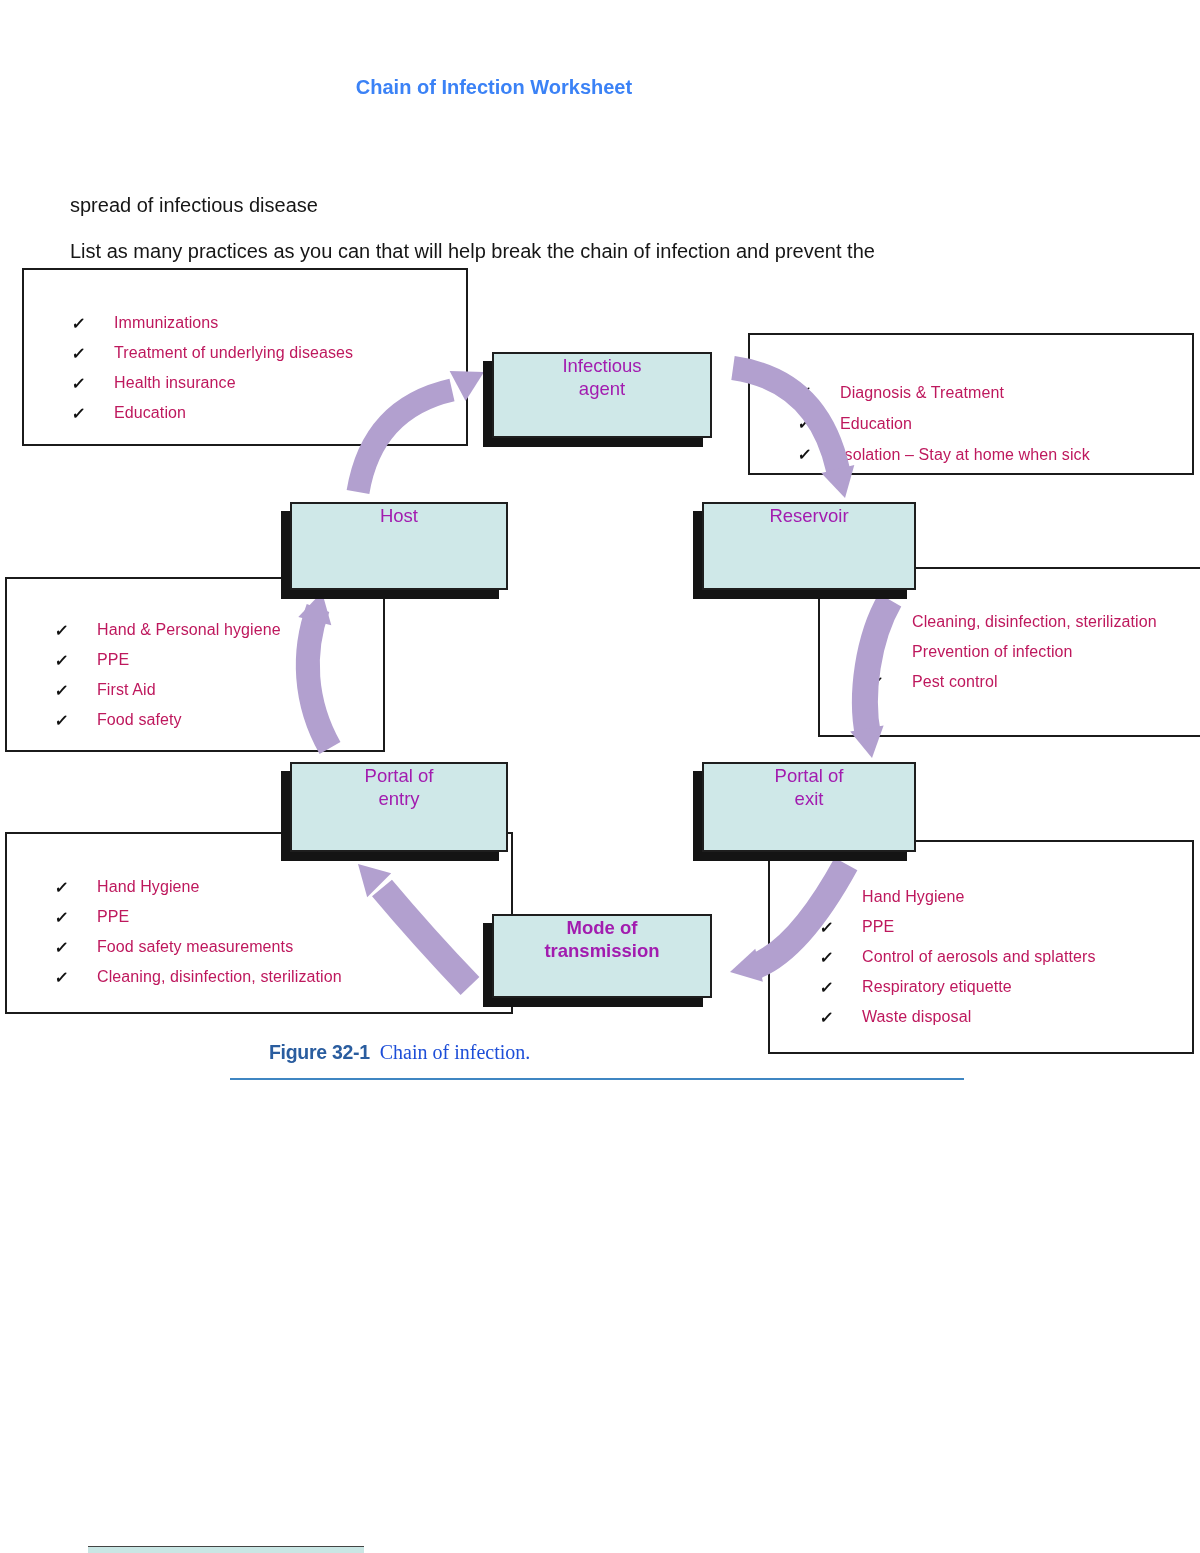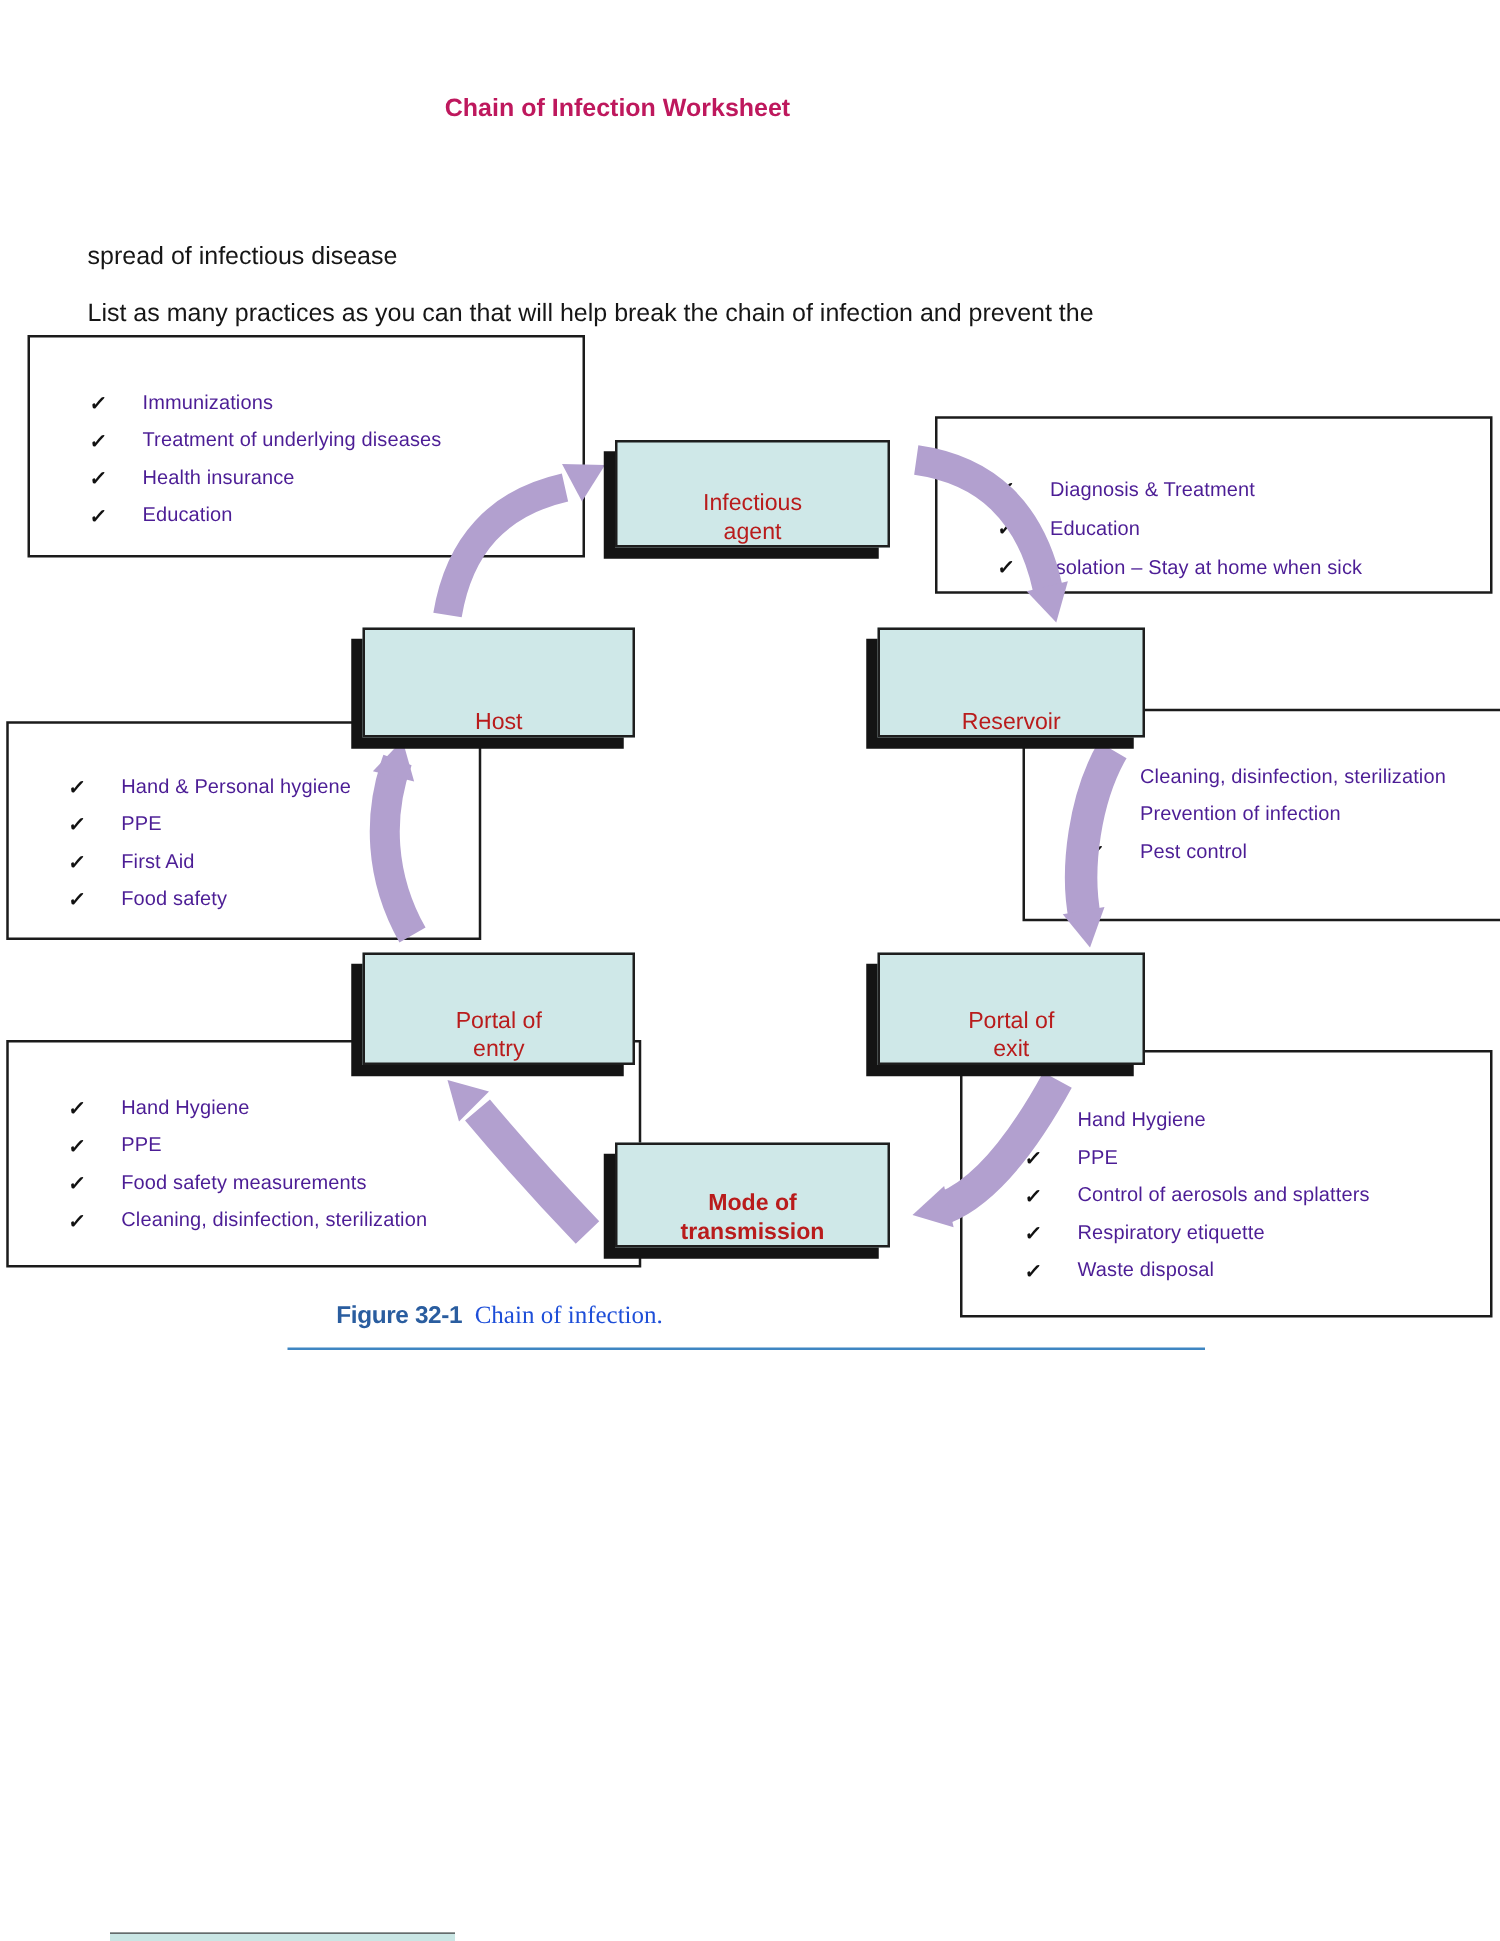--- a/index.html
+++ b/index.html
@@ -2,41 +2,41 @@
 <html><head>
 <meta charset="utf-8">
 <style>
   html,body{margin:0;padding:0;background:#ffffff;}
   #canvas{
     position:relative;width:1200px;height:1553px;background:#ffffff;
     overflow:hidden;font-family:"Liberation Sans",sans-serif;color:#1d1d1d;
   }
   .doc-title{
     position:absolute;top:76px;left:0;width:988px;text-align:center;
-    font-size:20px;font-weight:bold;color:#be185d;
+    font-size:20px;font-weight:bold;color:#3b82f6;
   }
   .intro{
     position:absolute;top:182px;left:70px;width:1060px;
     font-size:20px;color:#161616;line-height:46px;
   }
   .listbox{
     position:absolute;background:#ffffff;border:2px solid #1b1b1b;box-sizing:border-box;
   }
   .listbox ul{list-style:none;margin:0;padding:0;}
   .listbox li{display:flex;align-items:center;height:30px;}
   .chk{
     width:20px;flex:0 0 20px;margin-right:22px;font-weight:bold;font-size:16px;color:#111;
     transform:skewX(-8deg);
   }
-  .txt{font-size:16px;color:#4c1d95;letter-spacing:0.1px;white-space:nowrap;}
+  .txt{font-size:16px;color:#be185d;letter-spacing:0.1px;white-space:nowrap;}
   .node{
     position:absolute;background:#cfe8e8;border:2px solid #1e1e1e;
     box-shadow:-9px 9px 0 0 #141414;box-sizing:border-box;
-    display:flex;flex-direction:column;align-items:center;justify-content:flex-end;
-    text-align:center;font-size:18.5px;line-height:23px;color:#b91c1c;
+    display:flex;flex-direction:column;align-items:center;justify-content:flex-start;
+    text-align:center;font-size:18.5px;line-height:23px;color:#a21caf;
   }
   #arrow-layer{position:absolute;left:0;top:0;pointer-events:none;}
   .arrow path{fill:none;stroke:#b2a0cf;}
   .arrow polygon{fill:#b2a0cf;}
   .fig-caption{position:absolute;top:1041px;left:233px;white-space:nowrap;}
   .fig-label{font-weight:bold;font-size:19.5px;color:#2a5d9f;letter-spacing:-0.3px;margin-left:36px;}
   .fig-text{font-family:"Liberation Serif",serif;font-size:20px;color:#1d4ed8;margin-left:10px;}
   .fig-rule{position:absolute;top:1078px;left:230px;width:734px;height:2px;background:#3f86c2;}
   .bottom-strip{position:absolute;top:1546px;left:88px;width:276px;height:7px;background:#c9e6e4;border-top:1px solid #444;}
 </style>

